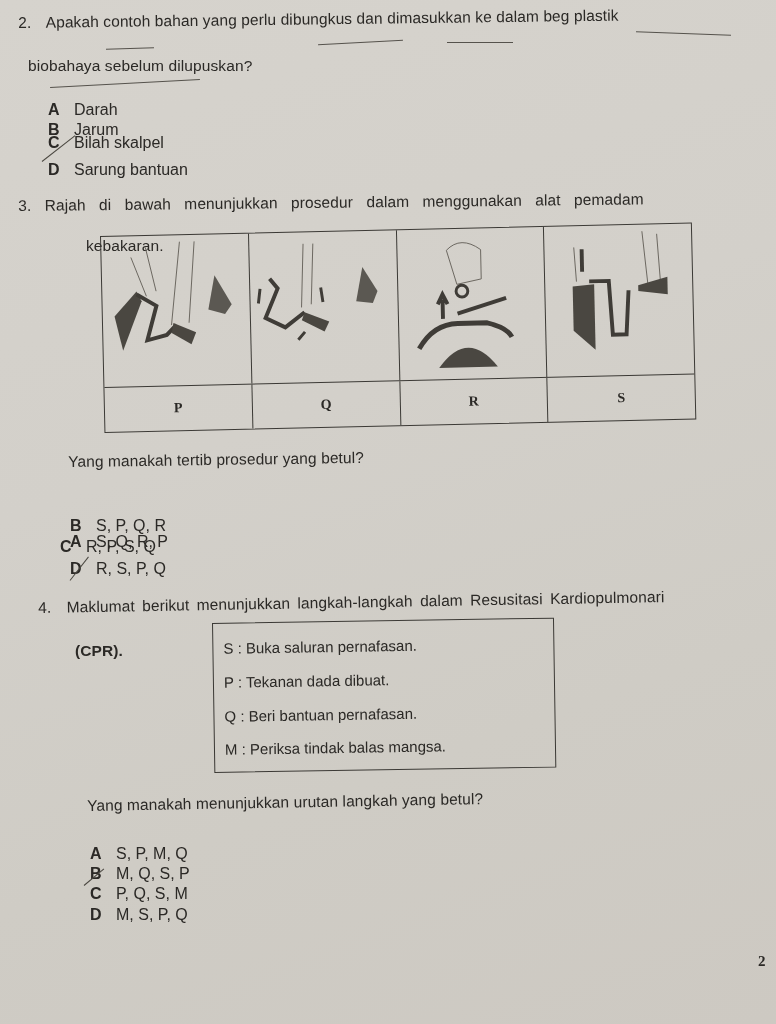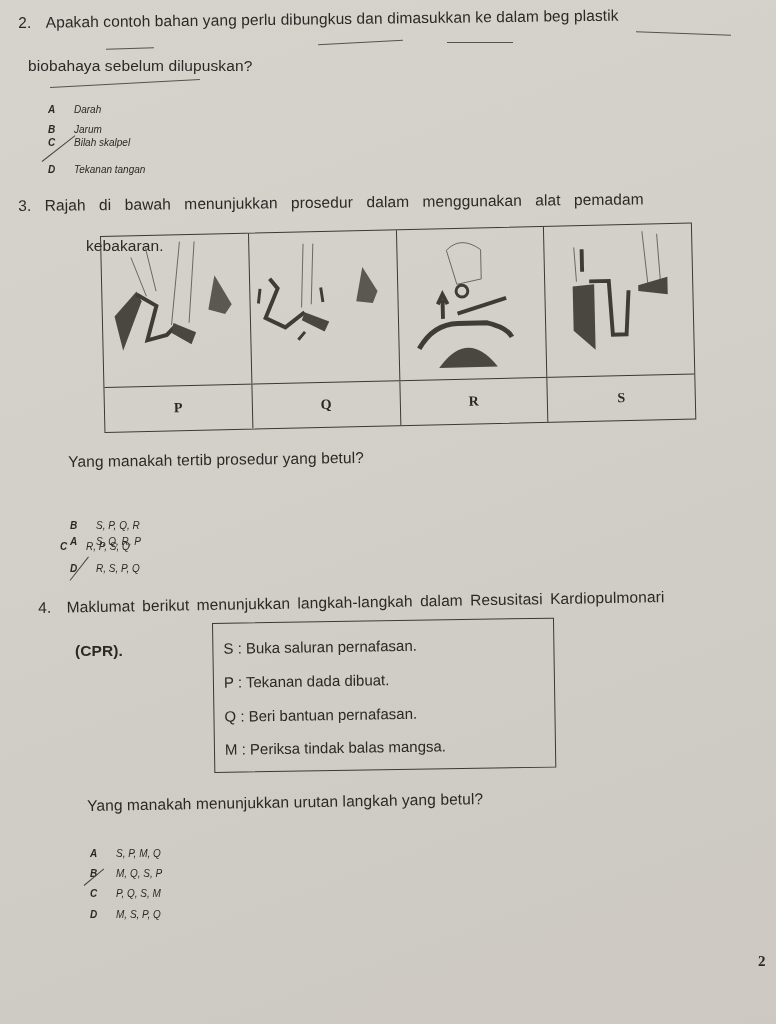--- a/index.html
+++ b/index.html
@@ -5,21 +5,21 @@
     html, body { margin: 0; padding: 0; }
     body {
       width: 776px; height: 1024px; overflow: hidden;
       background: linear-gradient(160deg, #d6d3cd 0%, #d3d0ca 40%, #cfccc5 70%, #cdc9c2 100%);
       font-family: "Liberation Sans", sans-serif;
       color: #2b2926;
       position: relative;
     }
     .abs { position: absolute; }
     .q-text { font-size: 15.5px; line-height: 20px; letter-spacing: 0.1px; }
-    .opt { font-size: 10px; line-height: 19px; font-style: italic; }
+    .opt { font-size: 16px; line-height: 19px; }
     .opt .letter { display: inline-block; width: 26px; font-weight: bold; }
     .pen-underline { position: absolute; height: 0; border-top: 1.2px solid #55524c; }
     .pen-tick { position: absolute; height: 0; border-top: 1.3px solid #4a4740; transform-origin: left center; }
     .panel-table {
       position: absolute; left: 100px; top: 236px; width: 590px; height: 195px;
       transform: rotate(-1.3deg); transform-origin: left top;
       border: 1.3px solid #3b3935;
     }
     .panel-row { display: flex; height: 150px; border-bottom: 1.2px solid #3b3935; }
     .panel-cell { flex: 1; border-right: 1.2px solid #3b3935; position: relative; }
@@ -50,21 +50,21 @@
 
   <div class="pen-underline" style="left:106px; top:48px; width:48px; transform:rotate(-2deg);"></div>
   <div class="pen-underline" style="left:318px; top:42px; width:85px; transform:rotate(-3deg);"></div>
   <div class="pen-underline" style="left:447px; top:42px; width:66px;"></div>
   <div class="pen-underline" style="left:636px; top:33px; width:95px; transform:rotate(2deg);"></div>
   <div class="pen-underline" style="left:50px; top:83px; width:150px; transform:rotate(-3deg);"></div>
 
   <div class="abs opt" style="left:48px; top:100px;"><span class="letter">A</span><span>Darah</span></div>
   <div class="abs opt" style="left:48px; top:120px;"><span class="letter">B</span><span>Jarum</span></div>
   <div class="abs opt" style="left:48px; top:133px;"><span class="letter">C</span><span>Bilah skalpel</span></div>
-  <div class="abs opt" style="left:48px; top:160px;"><span class="letter">D</span><span>Tekanan tangan</span></div>
+  <div class="abs opt" style="left:48px; top:160px;"><span class="letter">D</span><span>Sarung bantuan</span></div>
   <div class="pen-tick" style="left:42px; top:161px; width:42px; transform:rotate(-38deg);"></div>
 </div>
 
 <div>
   <div class="abs q-text" style="left:18px; top:196px; word-spacing:9px; transform:rotate(-0.6deg); transform-origin:left top;">
     <span>3.</span>
     <span>Rajah di bawah menunjukkan prosedur dalam menggunakan alat pemadam</span>
   </div>
   <div class="abs q-text" style="left:46px; top:236px;margin-left:40px;">kebakaran.</div>
 

